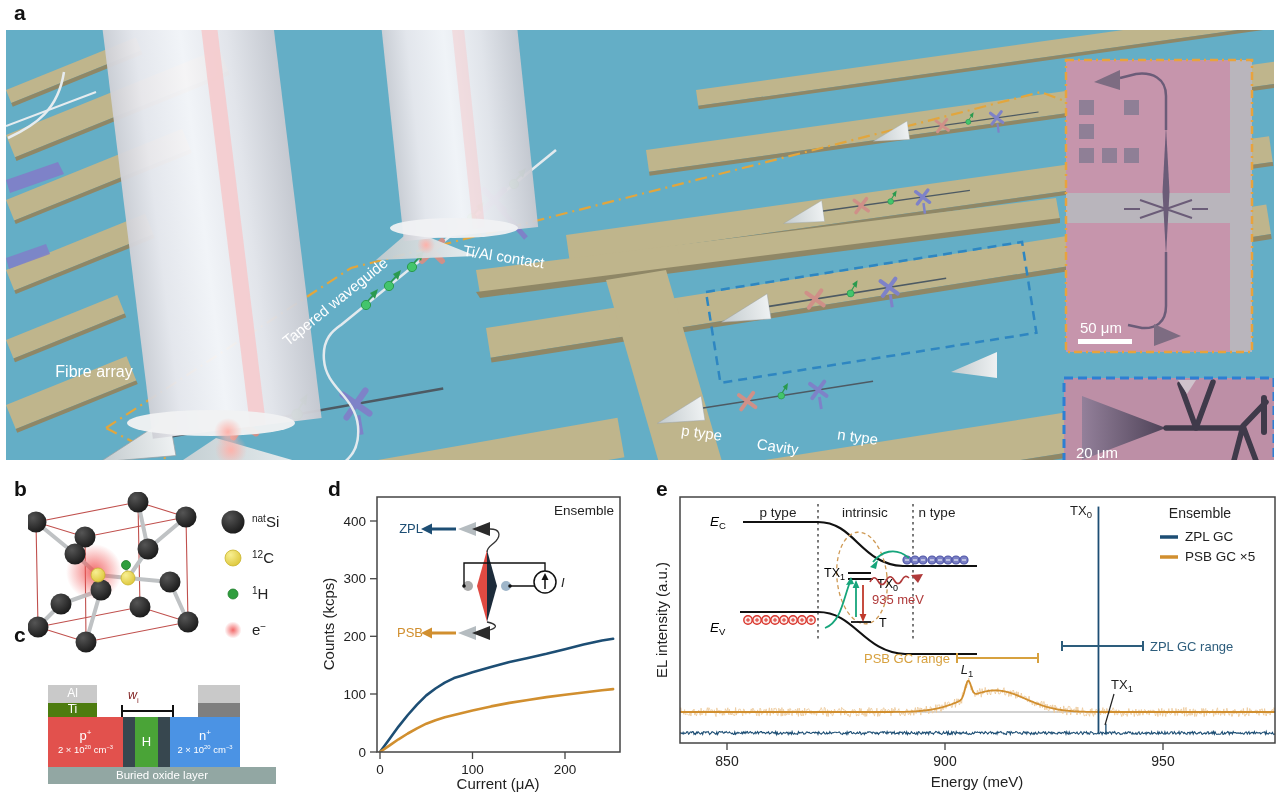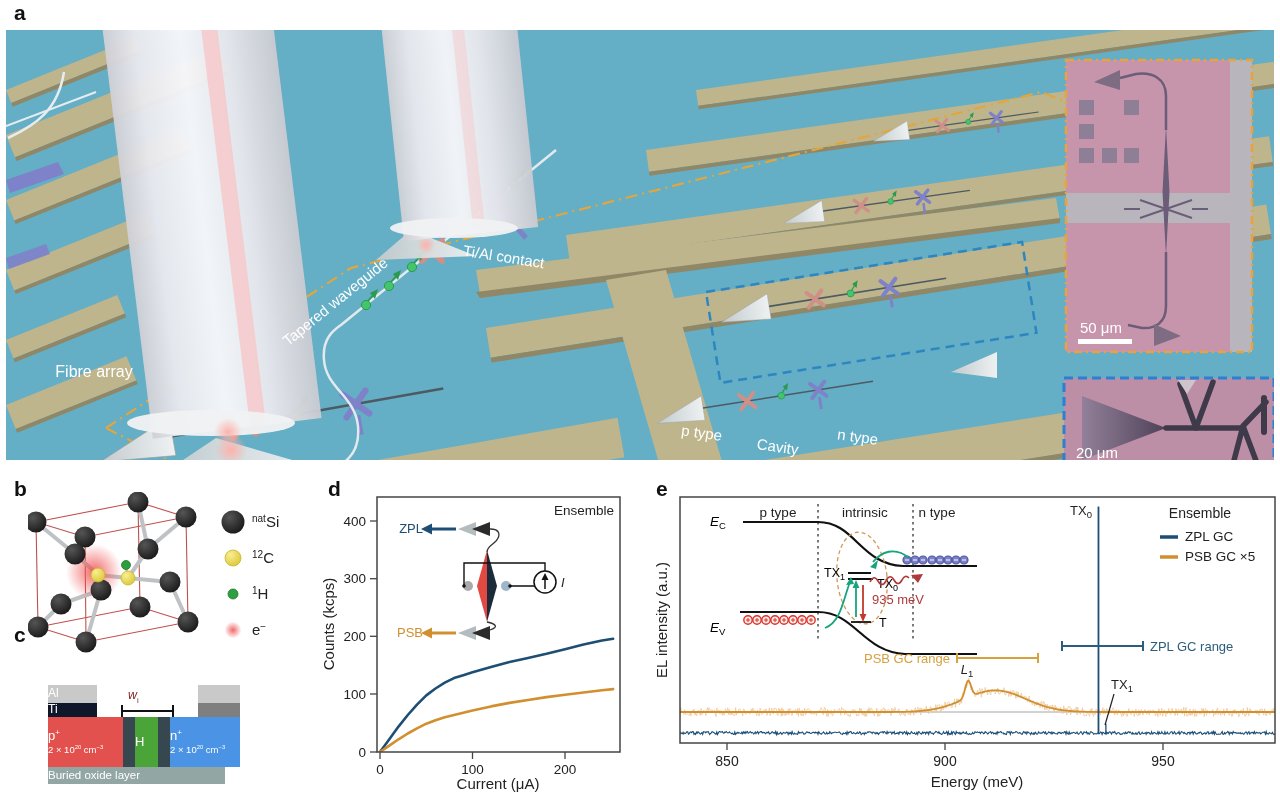--- a/index.html
+++ b/index.html
@@ -1,20 +1,20 @@
 <!DOCTYPE html>
 <html><head>
 <meta charset="utf-8">
 <style>
   html,body{margin:0;padding:0;background:#fff}
   #fig{position:relative;width:1280px;height:793px;background:#fff;font-family:"Liberation Sans",sans-serif;overflow:hidden}
   #fig svg{font-family:"Liberation Sans",sans-serif}
   .plabel{position:absolute;font-weight:bold;font-size:21px;color:#111;line-height:1}
   .abs{position:absolute}
-  .blk{position:absolute;display:flex;flex-direction:column;align-items:flex-start;justify-content:center;color:#fff;text-align:center;line-height:1.15}
+  .blk{position:absolute;display:flex;flex-direction:column;align-items:center;justify-content:center;color:#fff;text-align:center;line-height:1.15}
   .blk .big{font-size:13px}
   .blk .conc{font-size:9.5px;white-space:nowrap}
   sup{font-size:62%}
   sub{font-size:62%}
   #panelC .wl{position:absolute;color:#7f1d1d;font-size:12.5px}
 </style>
 </head>
 <body>
 
 <div id="fig">
@@ -293,40 +293,40 @@
 
   <div id="panelC" class="abs" style="left:40px;top:648px;width:208px;height:140px">
     <div class="wl" style="left:88px;top:40px"><i>w</i><sub>i</sub></div>
     <div class="abs" style="left:81px;top:62px;width:53px;height:2px;background:#111"></div>
     <div class="abs" style="left:81px;top:57px;width:2px;height:12px;background:#111"></div>
     <div class="abs" style="left:132px;top:57px;width:2px;height:12px;background:#111"></div>
 
     <div class="blk" style="left:8px;top:37px;width:49px;height:18px;background:#c9c9c9;font-size:12px">
         <span>Al</span>
       </div>
-    <div class="blk" style="left:8px;top:55px;width:49px;height:14px;background:#0f172a;font-size:12px">
+    <div class="blk" style="left:8px;top:55px;width:49px;height:14px;background:#4d7c0f;font-size:12px">
         <span>Ti</span>
       </div>
     <div class="blk" style="left:158px;top:37px;width:42px;height:18px;background:#c9c9c9"></div>
     <div class="blk" style="left:158px;top:55px;width:42px;height:14px;background:#7f7f7f"></div>
 
     <div class="blk" style="left:8px;top:69px;width:75px;height:50px;background:#e2514d">
       <span class="big"><span>p</span><sup>+</sup></span>
       <span class="conc"><span>2 × 10</span><sup>20</sup><span> cm</span><sup>−3</sup></span>
     </div>
     <div class="blk" style="left:83px;top:69px;width:12px;height:50px;background:#37474f"></div>
     <div class="blk" style="left:95px;top:69px;width:23px;height:50px;background:#4aa437">
         <span class="big">H</span>
       </div>
     <div class="blk" style="left:118px;top:69px;width:12px;height:50px;background:#37474f"></div>
     <div class="blk" style="left:130px;top:69px;width:70px;height:50px;background:#4b93e4">
       <span class="big"><span>n</span><sup>+</sup></span>
       <span class="conc"><span>2 × 10</span><sup>20</sup><span> cm</span><sup>−3</sup></span>
     </div>
-    <div class="blk" style="left:8px;top:119px;width:177px;height:17px;background:#92a7a3;font-size:11.5px">
+    <div class="blk" style="left:8px;top:119px;width:228px;height:17px;background:#92a7a3;font-size:11.5px">
         <span>Buried oxide layer</span>
       </div>
   </div>
 
   <svg class="abs" style="left:320px;top:478px" width="335" height="314" viewBox="0 0 335 314">
     <defs>
         <clipPath id="dclip">
           <rect x="57" y="19" width="243" height="255"></rect>
         </clipPath>
       </defs>

